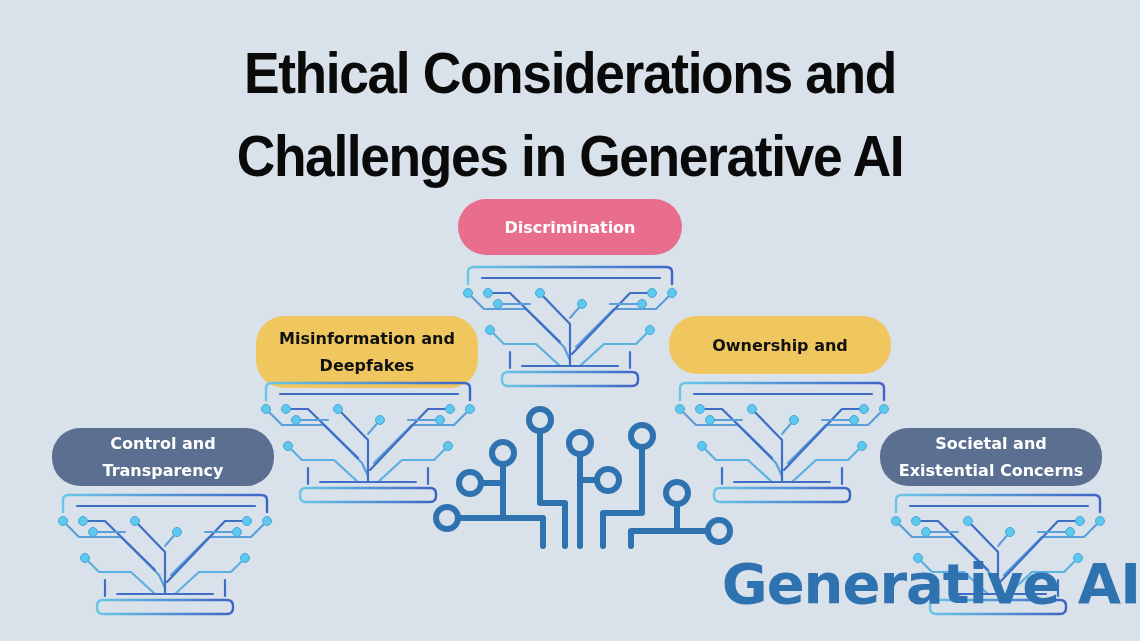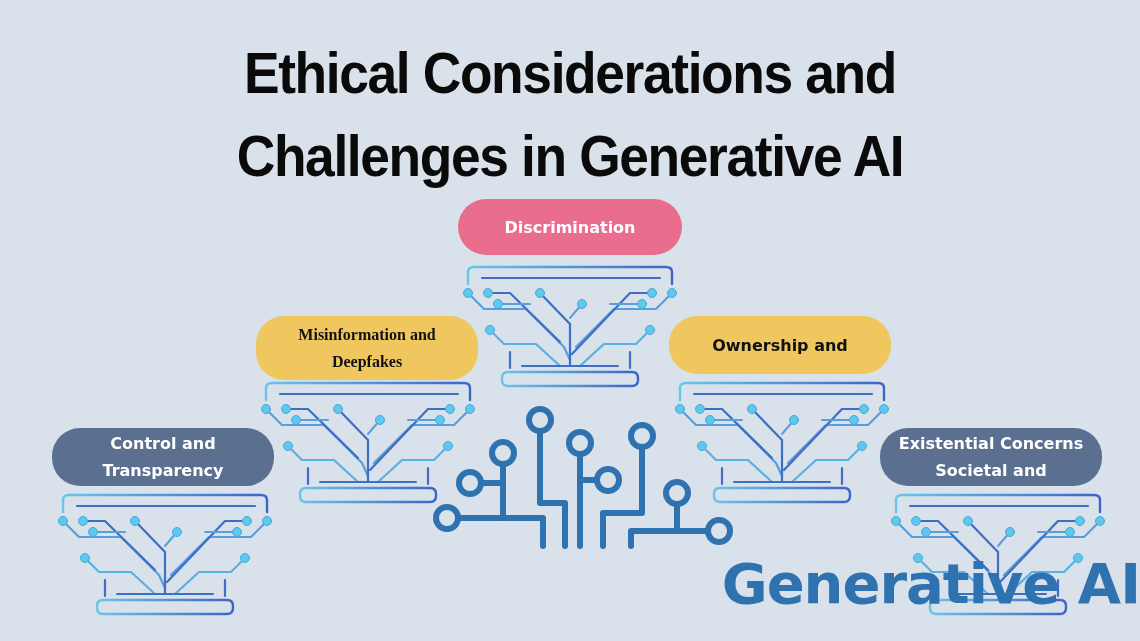--- a/index.html
+++ b/index.html
@@ -87,21 +87,21 @@
 
 <div class="pill pill-pink" style="left:458px; top:199px; width:224px; height:56px;">
   <div>
     <span>Discrimination</span>
   </div>
 </div>
 <svg class="tree" style="left:460px; top:262px;" viewBox="0 0 220 130">
     <use href="#treeshape"></use>
   </svg>
 
-<div class="pill pill-yellow" style="left:256px; top:316px; width:222px; height:64px;font-family:Liberation Serif, serif;">
+<div class="pill pill-yellow" style="left:256px; top:316px; width:222px; height:72px;">
   <div>
     <span>Misinformation and</span>
     <span>Deepfakes</span>
   </div>
 </div>
 <svg class="tree" style="left:258px; top:378px;" viewBox="0 0 220 130">
     <use href="#treeshape"></use>
   </svg>
 
 <div class="pill pill-yellow" style="left:669px; top:316px; width:222px; height:58px;">
@@ -118,22 +118,22 @@
     <span>Control and</span>
     <span>Transparency</span>
   </div>
 </div>
 <svg class="tree" style="left:55px; top:490px;" viewBox="0 0 220 130">
     <use href="#treeshape"></use>
   </svg>
 
 <div class="pill pill-slate" style="left:880px; top:428px; width:222px; height:58px;">
   <div>
+    <span>Societal and</span>
     <span>Existential Concerns</span>
-    <span>Societal and</span>
   </div>
 </div>
 <svg class="tree" style="left:888px; top:490px;" viewBox="0 0 220 130">
     <use href="#treeshape"></use>
   </svg>
 
 <svg class="center-circuit" viewBox="0 0 310 150">
   <g fill="none" stroke="#2f72b0" stroke-width="6" stroke-linecap="round" stroke-linejoin="round">
 
     <circle cx="22" cy="115" r="11"></circle>

